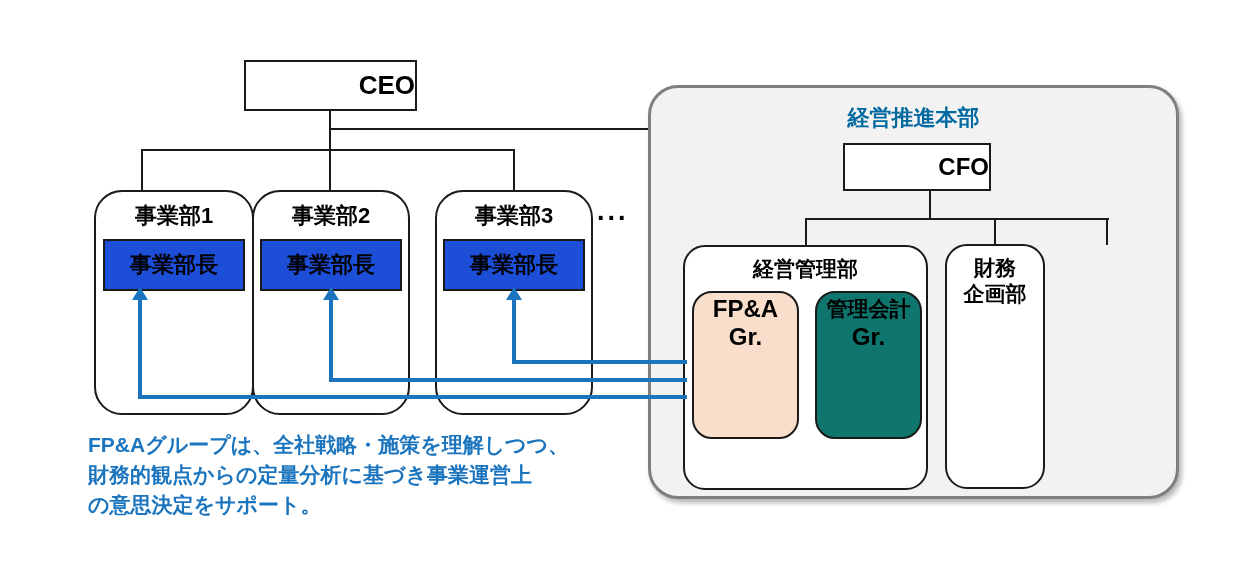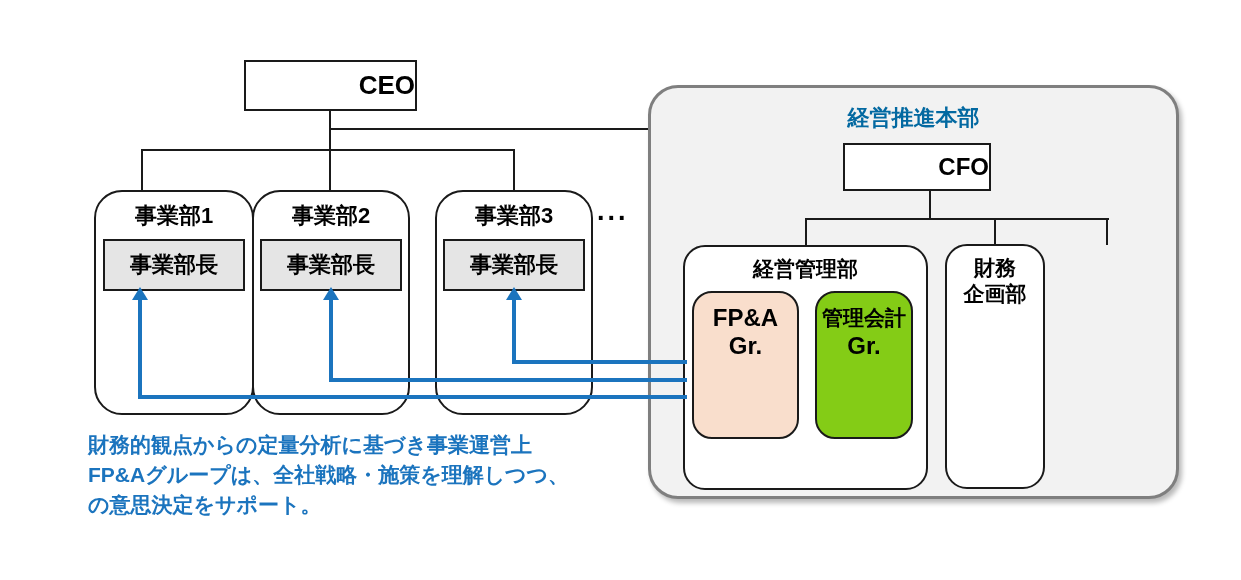--- a/index.html
+++ b/index.html
@@ -27,21 +27,21 @@
     background:#fff;border:2px solid #1a1a1a;border-radius:28px;
     box-sizing:border-box;
   }
   .division-title{
     position:absolute;top:9px;left:0;width:100%;
     text-align:center;font-size:22px;font-weight:bold;color:#000;
   }
   .division-head{
     position:absolute;top:47px;left:50%;transform:translateX(-50%);
     width:142px;height:52px;
-    background:#e5e5e5;border:2px solid #1a1a1a;
+    background:#1d4ed8;border:2px solid #1a1a1a;
     display:flex;align-items:center;justify-content:center;
     font-size:22px;font-weight:bold;box-sizing:border-box;
   }
   .ellipsis{
     position:absolute;left:597px;top:196px;
     font-size:27px;font-weight:bold;letter-spacing:3px;color:#000;
   }
   
   .panel{
     position:absolute;left:648px;top:85px;width:531px;height:414px;
@@ -59,24 +59,24 @@
     box-sizing:border-box;text-align:center;color:#000;font-weight:bold;
   }
   .dept-title{font-size:21px;font-weight:bold;line-height:26px;padding-top:9px;}
   .mgmt{left:32px;top:157px;width:245px;height:245px;}
   .fin{left:294px;top:156px;width:100px;height:245px;}
   .tax{left:406px;top:156px;width:101px;height:245px;}
   .group-box{
     position:absolute;top:44px;height:148px;
     border:2px solid #1a1a1a;border-radius:20px;
     box-sizing:border-box;text-align:center;
-    font-weight:bold;color:#000;padding-top:11px;
+    font-weight:bold;color:#000;padding-top:2px;
   }
   .fpa{left:7px;width:107px;background:#F9DECC;font-size:24px;line-height:28px;}
-  .acct{left:130px;width:98px;background:#84cc16;font-size:21px;line-height:28px;}
+  .acct{left:130px;width:107px;background:#0f766e;font-size:21px;line-height:28px;}
   .acct .gr{font-size:24px;}
   
   .bh,.bv{position:absolute;background:#1B74BE;}
   .bhead{
     position:absolute;width:0;height:0;
     border-left:8px solid transparent;border-right:8px solid transparent;
     border-bottom:13px solid #1B74BE;
   }
   
   .note{
@@ -163,18 +163,18 @@
 
   <div class="bh" style="left:329px;top:378px;width:358px;height:4px;"></div>
   <div class="bv" style="left:329px;top:299px;width:4px;height:83px;"></div>
   <div class="bhead" style="left:323px;top:287px;"></div>
 
   <div class="bh" style="left:512px;top:360px;width:175px;height:4px;"></div>
   <div class="bv" style="left:512px;top:299px;width:4px;height:65px;"></div>
   <div class="bhead" style="left:506px;top:287px;"></div>
 
   <div class="note">
+    <div>FP&amp;Aグループは、全社戦略・施策を理解しつつ、</div>
     <div>財務的観点からの定量分析に基づき事業運営上</div>
-    <div>FP&amp;Aグループは、全社戦略・施策を理解しつつ、</div>
     <div>の意思決定をサポート。</div>
   </div>
 
 </div>
 
 </body></html>

